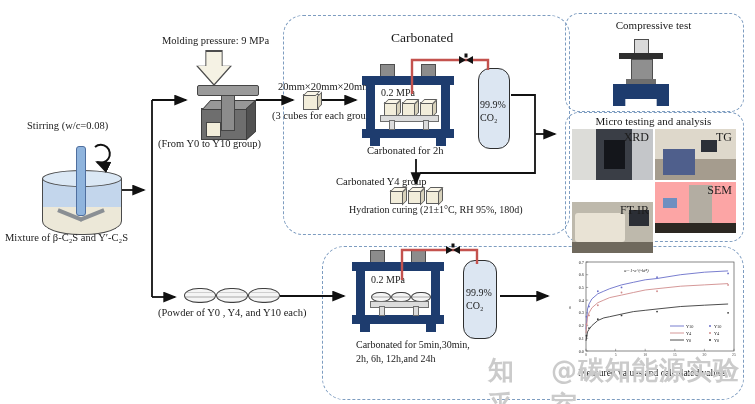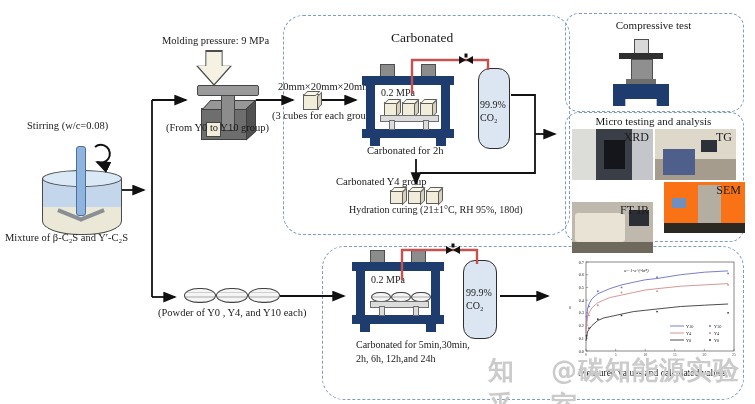--- a/index.html
+++ b/index.html
@@ -34,21 +34,21 @@
   #ph-xrd .s2{left:24px;top:0;width:36px;height:51px;background:#3a3e46;}
   #ph-xrd .s3{left:32px;top:11px;width:21px;height:29px;background:#14161b;}
   #ph-tg{background:#ded8cb;}
   #ph-tg .s1{left:0;top:30px;width:81px;height:21px;background:#a59c8e;}
   #ph-tg .s2{left:8px;top:20px;width:32px;height:26px;background:#4f5f8c;}
   #ph-tg .s3{left:46px;top:11px;width:16px;height:12px;background:#2c3038;}
   #ph-ftir{background:#beb9ac;}
   #ph-ftir .s1{left:3px;top:11px;width:50px;height:29px;background:#e9e3d5;border-radius:3px;}
   #ph-ftir .s2{left:57px;top:8px;width:20px;height:16px;background:#2b2e35;}
   #ph-ftir .s3{left:0;top:40px;width:81px;height:11px;background:#6f695d;}
-  #ph-sem{background:#f97316;margin-left:9px;}
+  #ph-sem{background:#fca5a5;}
   #ph-sem .s1{left:34px;top:3px;width:23px;height:40px;background:#b3ada2;}
   #ph-sem .s2{left:8px;top:16px;width:14px;height:10px;background:#6f8fc0;}
   #ph-sem .s3{left:0;top:41px;width:81px;height:10px;background:#2c2822;}
   .wires{position:absolute;left:0;top:0;pointer-events:none;}
   .wm{position:absolute;left:488px;top:353px;z-index:40;color:var(--wm);
       font-family:"DejaVu Sans",sans-serif;font-weight:bold;font-size:26px;
       letter-spacing:1px;display:flex;gap:12px;}
 </style>
 </head>
 <body>
@@ -73,21 +73,21 @@
   <div style="position:absolute;left:196px;top:50px;width:36px;height:36px;background:#4d4d4d;
        clip-path:polygon(26% 0,74% 0,74% 44%,100% 44%,50% 100%,0 44%,26% 44%);"></div>
   <div style="position:absolute;left:198px;top:52px;width:32px;height:32px;background:#f5f2e4;
        clip-path:polygon(26% 0,74% 0,74% 44%,100% 44%,50% 100%,0 44%,26% 44%);"></div>
   <div style="position:absolute;left:201px;top:108px;width:44px;height:30px;background:#6e6e6e;border:1px solid #3f3f3f;"></div>
   <div style="position:absolute;left:206px;top:100px;width:44px;height:8px;background:#979797;border:1px solid #3f3f3f;transform:skewX(-42deg);"></div>
   <div style="position:absolute;left:246px;top:104px;width:8px;height:30px;background:#515151;border:1px solid #3f3f3f;transform:skewY(-42deg);"></div>
   <div style="position:absolute;left:206px;top:122px;width:13px;height:13px;background:var(--beige);border:1px solid #454545;"></div>
   <div style="position:absolute;left:221px;top:93px;width:12px;height:36px;background:#8c8c8c;border:1px solid #454545;"></div>
   <div style="position:absolute;left:197px;top:85px;width:60px;height:9px;background:#9a9a9a;border:1px solid #454545;border-radius:2px;"></div>
-  <div class="t" style="left:158px;top:122px;margin-left:8px;">(From Y0 to Y10 group)</div>
+  <div class="t" style="left:158px;top:138px;">(From Y0 to Y10 group)</div>
 
   <div class="t" style="left:278px;top:81px;">20mm×20mm×20mm</div>
   <div class="cube" style="left:303px;top:94px;width:14px;height:14px;"></div>
   <div class="t" style="left:272px;top:110px;">(3 cubes for each group)</div>
 
   <div class="t" style="left:391px;top:30px;font-size:13.5px;">Carbonated</div>
   <div class="bolt" style="left:380px;top:64px;width:13px;height:26px;"></div>
   <div class="bolt" style="left:421px;top:64px;width:13px;height:26px;"></div>
   <div class="navy" style="left:362px;top:76px;width:92px;height:9px;"></div>
   <div class="navy" style="left:366px;top:85px;width:9px;height:50px;"></div>

